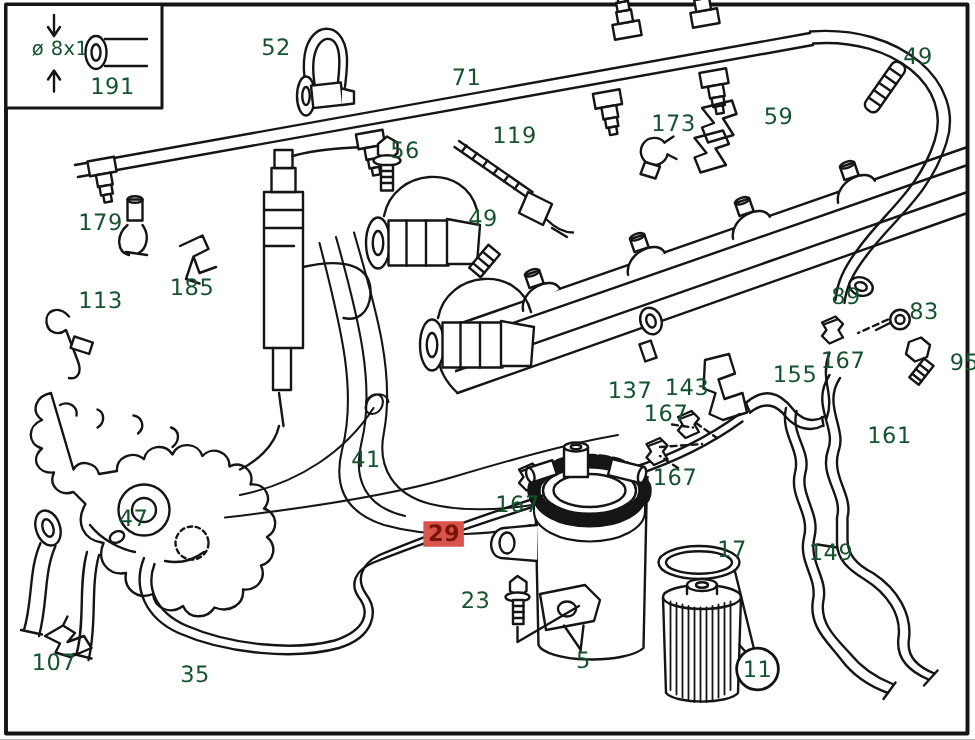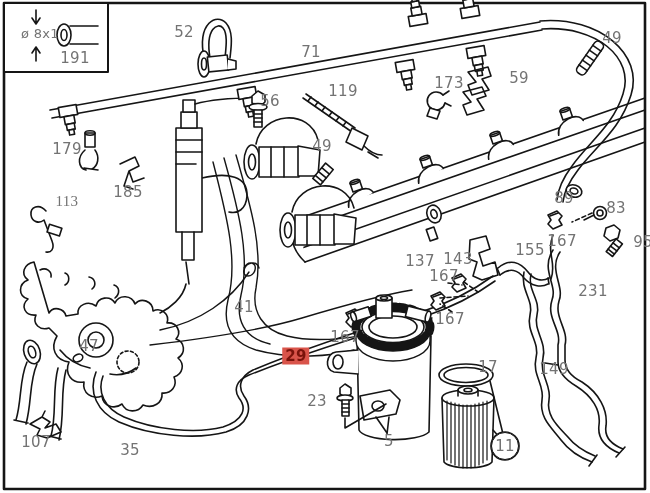--- a/index.html
+++ b/index.html
@@ -4,21 +4,21 @@
 <style>
   html,body{margin:0;padding:0;background:#888;}
   #stage{
     position:relative;width:650px;height:493px;background:#ffffff;
     font-family:"DejaVu Sans","Liberation Sans",sans-serif;overflow:hidden;
   }
   #art{position:absolute;left:0;top:0;}
   #labels-layer{position:absolute;left:0;top:0;width:650px;height:493px;}
   .part-label{
     position:absolute;transform:translate(-50%,-50%);
-    font-size:15px;color:#737373;white-space:nowrap;letter-spacing:0.3px;
+    font-size:15px;color:#14532d;white-space:nowrap;letter-spacing:0.3px;
     line-height:1;
   }
   .part-label.dim{font-size:13px;}
   .part-label.hl{
     background:#d9544a;color:#7a130b;padding:1px 3px;font-weight:bold;
   }
   .part-label.circled{
     width:26px;height:26px;border:1.7px solid #111;border-radius:50%;
     background:#fff;display:flex;align-items:center;justify-content:center;
   }
@@ -298,32 +298,32 @@
       <span class="part-label" style="left: 75px; top: 58px;">191</span>
       <span class="part-label" style="left: 184px; top: 32px;">52</span>
       <span class="part-label" style="left: 311px; top: 52px;">71</span>
       <span class="part-label" style="left: 612px; top: 38px;">49</span>
       <span class="part-label" style="left: 270px; top: 101px;">56</span>
       <span class="part-label" style="left: 343px; top: 91px;">119</span>
       <span class="part-label" style="left: 431px; top: 83px; margin-left: 18px;">173</span>
       <span class="part-label" style="left: 519px; top: 78px;">59</span>
       <span class="part-label" style="left: 67px; top: 149px;">179</span>
       <span class="part-label" style="left: 128px; top: 192px;">185</span>
-      <span class="part-label" style="left: 67px; top: 201px; font-family: Liberation Serif, serif;">113</span>
+      <span class="part-label" style="left: 67px; top: 201px;">113</span>
       <span class="part-label" style="left: 322px; top: 146px;">49</span>
       <span class="part-label" style="left: 564px; top: 198px;">89</span>
       <span class="part-label" style="left: 616px; top: 208px;">83</span>
       <span class="part-label" style="left: 562px; top: 241px;">167</span>
       <span class="part-label" style="left: 628px; top: 242px; margin-left: 15px;">95</span>
       <span class="part-label" style="left: 530px; top: 250px;">155</span>
       <span class="part-label" style="left: 420px; top: 261px;">137</span>
       <span class="part-label" style="left: 458px; top: 259px;">143</span>
       <span class="part-label" style="left: 444px; top: 276px;">167</span>
       <span class="part-label" style="left: 450px; top: 319px;">167</span>
-      <span class="part-label" style="left: 593px; top: 291px;">231</span>
+      <span class="part-label" style="left: 593px; top: 291px;">161</span>
       <span class="part-label" style="left: 89px; top: 346px;">47</span>
       <span class="part-label" style="left: 244px; top: 307px;">41</span>
       <span class="part-label" style="left: 345px; top: 337px;">167</span>
       <span class="part-label hl" style="left: 296px; top: 356px;">29</span>
       <span class="part-label" style="left: 488px; top: 367px;">17</span>
       <span class="part-label" style="left: 554px; top: 369px;">149</span>
       <span class="part-label" style="left: 317px; top: 401px;">23</span>
       <span class="part-label" style="left: 389px; top: 441px;">5</span>
       <span class="part-label" style="left: 130px; top: 450px;">35</span>
       <span class="part-label" style="left: 36px; top: 442px;">107</span>

